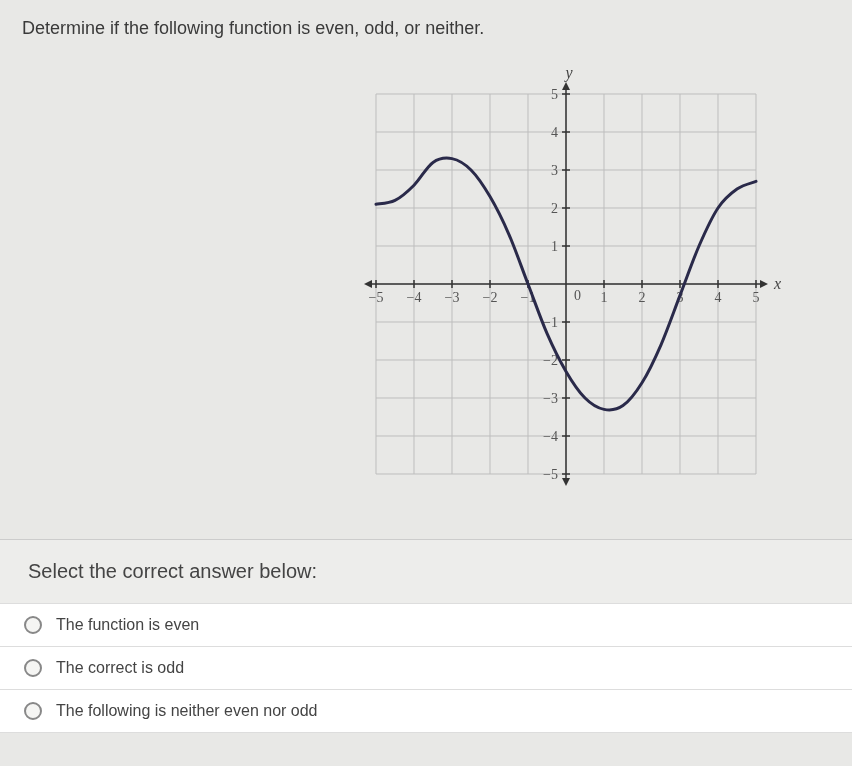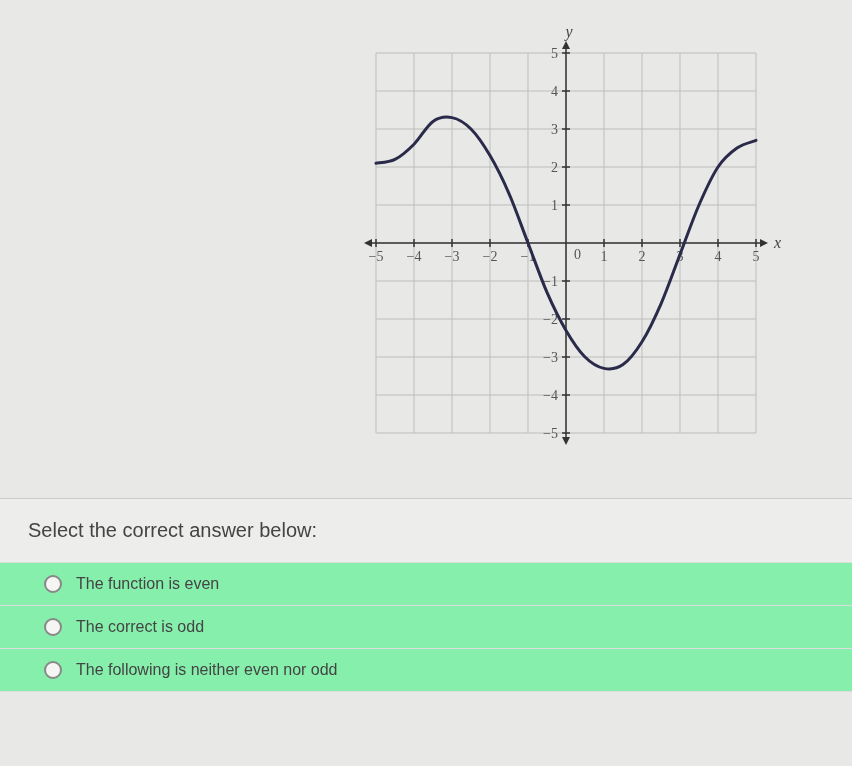--- a/index.html
+++ b/index.html
@@ -66,22 +66,22 @@
     .answer-prompt {
       font-size: 20px;
       color: #444;
       padding: 20px 28px;
       background: #ededeb;
       border-bottom: 1px solid #ddd;
     }
     .option-row {
       display: flex;
       align-items: center;
-      padding: 12px 44px;
-      background: #86efac;
+      padding: 12px 24px;
+      background: #ffffff;
       border-bottom: 1px solid #ddd;
       cursor: pointer;
     }
     .radio-circle {
       width: 18px;
       height: 18px;
       border: 2px solid #888;
       border-radius: 50%;
       margin-right: 14px;
       flex-shrink: 0;
@@ -89,20 +89,21 @@
     }
     .option-label {
       font-size: 16px;
       color: #444;
     }
   </style>
 </head>
 <body>
 
 <div class="question-area">
+  <p class="question-text">Determine if the following function is even, odd, or neither.</p>
 
   <div class="chart-container">
     <div class="chart-box">
       <svg class="chart" viewBox="0 0 430 430">
         <g id="grid-group">
             <line x1="25" x2="25" y1="405" y2="25" class="grid-line"></line>
             <line x1="63" x2="63" y1="405" y2="25" class="grid-line"></line>
             <line x1="101" x2="101" y1="405" y2="25" class="grid-line"></line>
             <line x1="139" x2="139" y1="405" y2="25" class="grid-line"></line>
             <line x1="177" x2="177" y1="405" y2="25" class="grid-line"></line>

